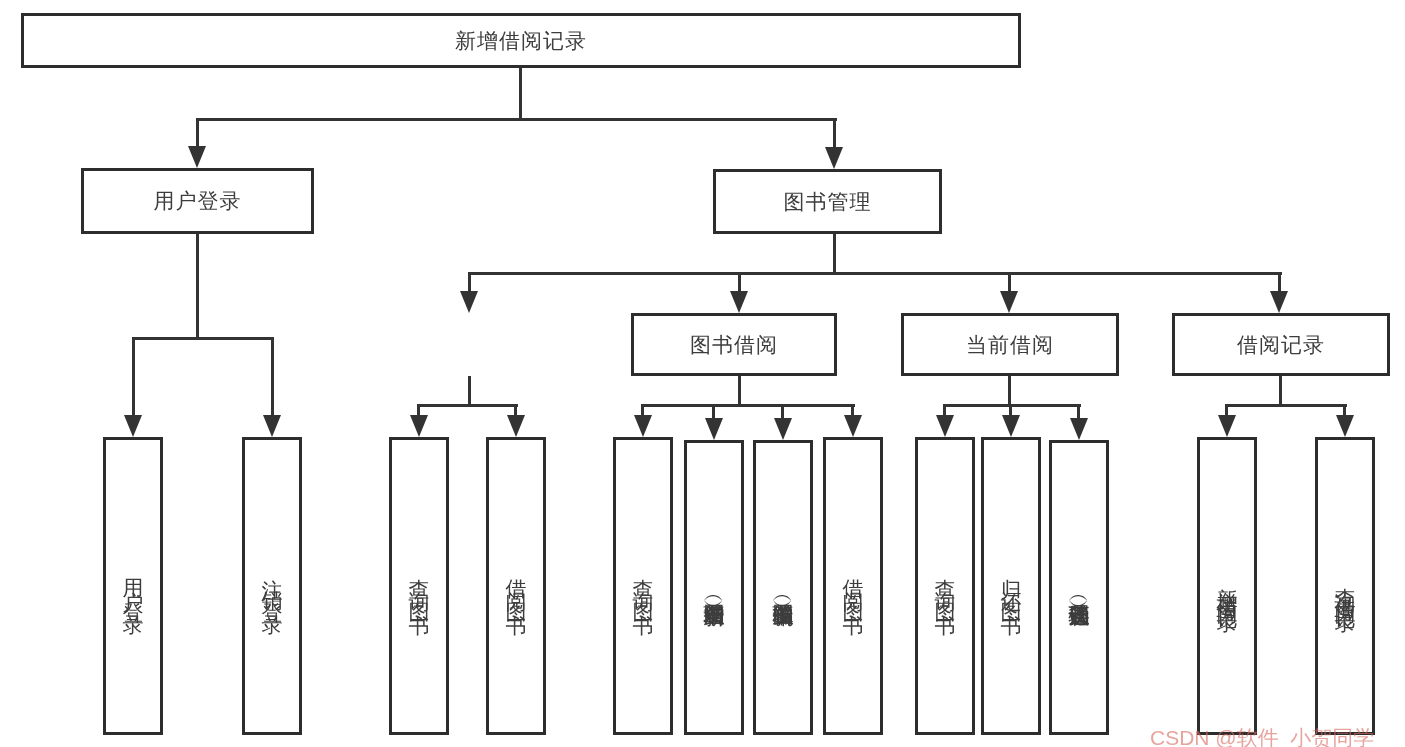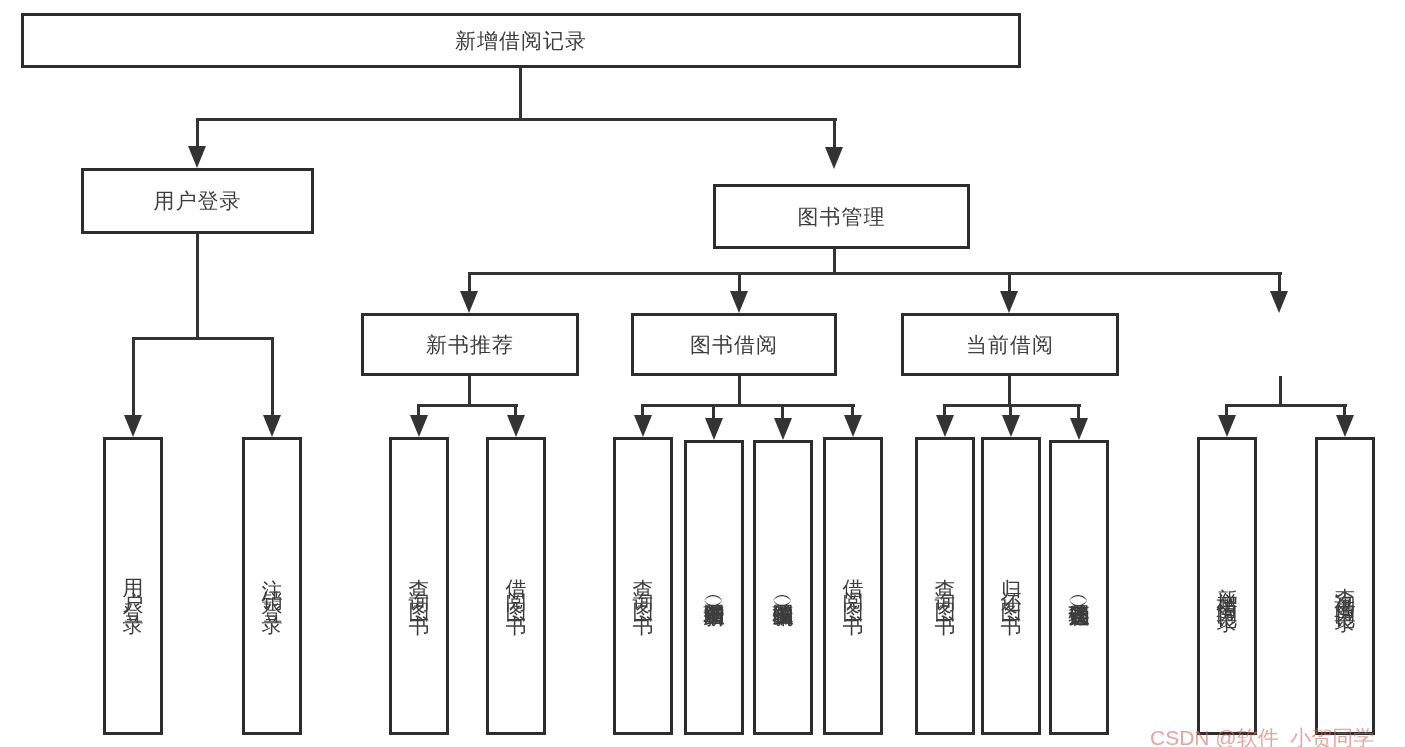--- a/index.html
+++ b/index.html
@@ -94,32 +94,32 @@
   <div class="arrow" style="left:1218px;top:415px"></div>
   <div class="arrow" style="left:1336px;top:415px"></div>
 
   <div class="box" style="left:21px;top:13px;width:1000px;height:55px">
     <span>新增借阅记录</span>
   </div>
 
   <div class="box" style="left:81px;top:168px;width:233px;height:66px">
     <span>用户登录</span>
   </div>
-  <div class="box" style="left:713px;top:184px;width:257px;height:65px">
+  <div class="box" style="left:713px;top:169px;width:229px;height:65px">
     <span>图书管理</span>
   </div>
 
-  <div class="box" style="left:361px;top:313px;width:218px;height:63px">
-    <span>新书推荐</span>
-  </div>
   <div class="box" style="left:631px;top:313px;width:206px;height:63px">
     <span>图书借阅</span>
   </div>
   <div class="box" style="left:901px;top:313px;width:218px;height:63px">
     <span>当前借阅</span>
+  </div>
+  <div class="box" style="left:1172px;top:313px;width:218px;height:63px">
+    <span>借阅记录</span>
   </div>
 
   <div class="box" style="left:103px;top:437px;width:60px;height:298px">
     <span class="vtext ls-l">用户登录</span>
   </div>
   <div class="box" style="left:242px;top:437px;width:60px;height:298px">
     <span class="vtext ls-l">注销登录</span>
   </div>
 
   <div class="box" style="left:389px;top:437px;width:60px;height:298px">

